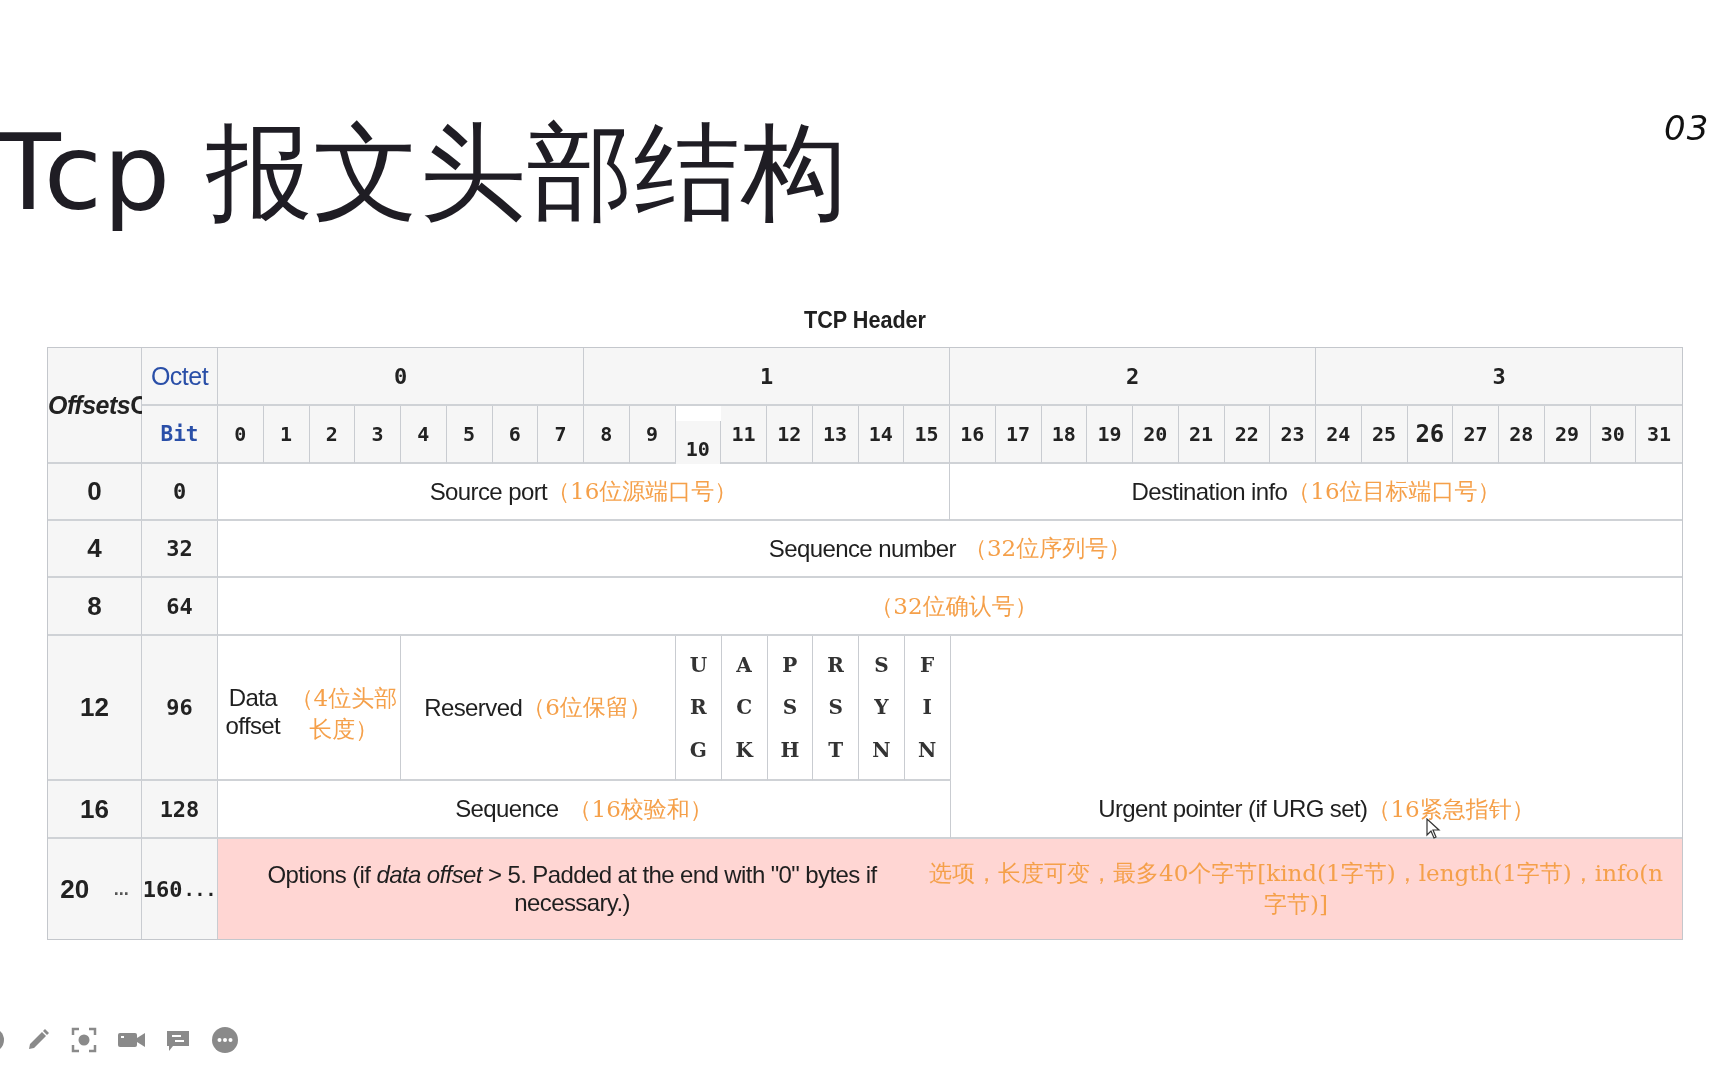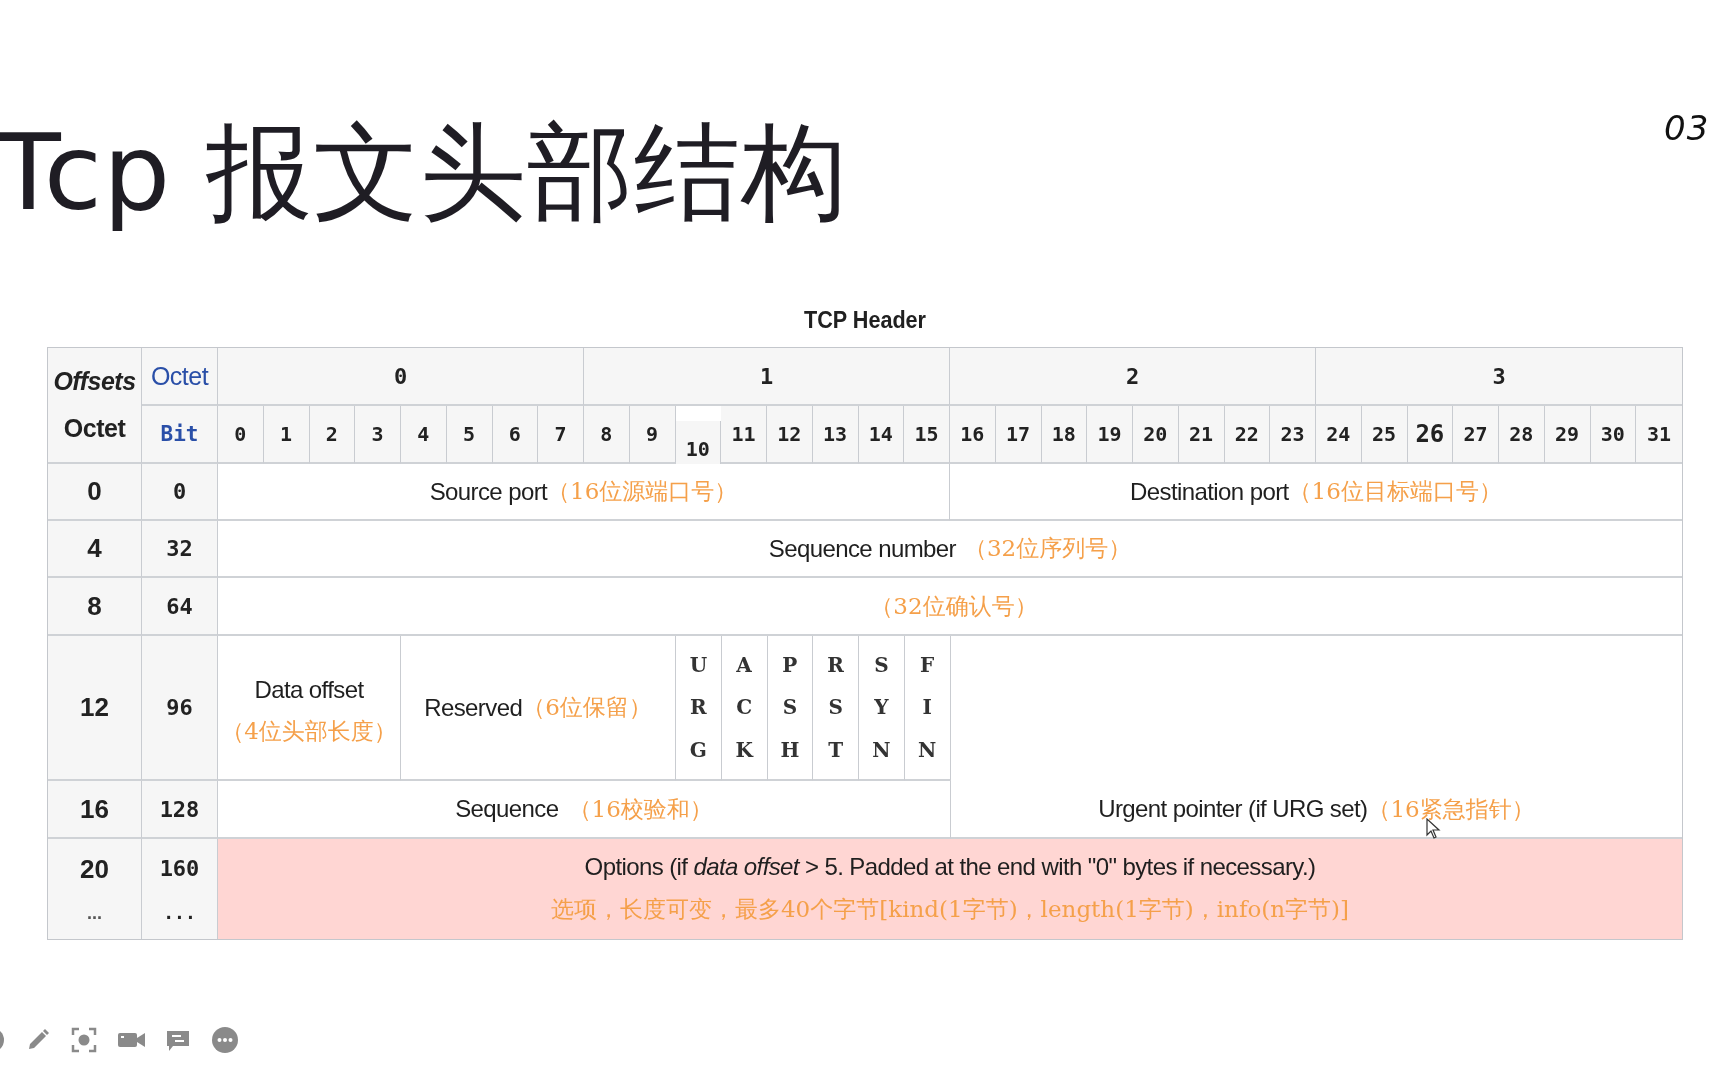--- a/index.html
+++ b/index.html
@@ -18,21 +18,21 @@
   .hdr { background:#f6f6f6; }
   .body-cell { background:#ffffff; }
   .opt { background:#ffd6d3; }
   .mono { font-family:"DejaVu Sans Mono", monospace; font-weight:bold; font-size:22px; color:#222; }
   .numbold { font-family:"Liberation Sans", sans-serif; font-weight:bold; font-size:26px; color:#222; }
   .blue { color:#2a4fa8; }
   .txt { font-size:24px; color:#1f1f1f; letter-spacing:-0.6px; }
   .cn { color:#f5a04a; font-size:23px; font-family:"DejaVu Serif", serif; }
   .flag { flex-direction:column; justify-content:space-around; padding:8px 0; font-family:"DejaVu Serif", serif;
           font-weight:bold; font-size:20px; color:#333; }
-  .stack { flex-direction:column; }
+  .stack { }
   .icons { position:absolute; top:1026px; left:0; height:30px; }
   .ic { position:absolute; top:0; width:28px; height:28px; color:#8a8a8a; }
   .cursor { position:absolute; left:1426px; top:818px; }
 </style>
 </head>
 <body>
 
 <div class="title">Tcp 报文头部结构</div>
 <div class="pagenum">03</div>
 
@@ -165,21 +165,21 @@
       <span class="numbold">0</span>
     </div>
   <div class="cell hdr" style="left:94px;top:116px;width:76px;height:57px;">
       <span class="mono">0</span>
     </div>
   <div class="cell body-cell" style="left:170px;top:116px;width:732px;height:57px;">
     <span class="txt">Source port</span>
       <span class="cn">（16位源端口号）</span>
   </div>
   <div class="cell body-cell" style="left:902px;top:116px;width:732px;height:57px;border-right:none;">
-    <span class="txt">Destination port</span>
+    <span class="txt">Destination info</span>
       <span class="cn">（16位目标端口号）</span>
   </div>
 
   <div class="cell hdr" style="left:0;top:173px;width:94px;height:57px;">
       <span class="numbold">4</span>
     </div>
   <div class="cell hdr" style="left:94px;top:173px;width:76px;height:57px;">
       <span class="mono">32</span>
     </div>
   <div class="cell body-cell" style="left:170px;top:173px;width:1464px;height:57px;border-right:none;">
@@ -258,21 +258,21 @@
   </div>
 
   <div class="cell hdr stack" style="left:0;top:491px;width:94px;height:100px;border-bottom:none;justify-content:space-around;padding:6px 0;">
     <span class="numbold">20</span>
     <span class="numbold" style="font-size:18px;color:#555">...</span>
   </div>
   <div class="cell hdr stack" style="left:94px;top:491px;width:76px;height:100px;border-bottom:none;justify-content:space-around;padding:6px 0;">
     <span class="mono">160</span>
     <span class="mono" style="font-size:18px">...</span>
   </div>
-  <div class="cell opt stack" style="left:170px;top:491px;width:1464px;height:100px;border-right:none;border-bottom:none;justify-content:space-around;padding:8px 0;">
+  <div class="cell opt stack" style="left:170px;top:491px;width:1464px;height:100px;border-right:none;border-bottom:none;justify-content:space-around;padding:8px 8px;">
     <span class="txt" id="opt-name">Options (if <i>data offset</i> &gt; 5. Padded at the end with "0" bytes if necessary.)</span>
     <span class="cn">选项，长度可变，最多40个字节[kind(1字节)，length(1字节)，info(n字节)]</span>
   </div>
 </div>
 
 <svg class="cursor" width="16" height="22" viewBox="0 0 16 22">
   <path d="M1 1 L1 17 L5 13 L8 20 L10 19 L7 12 L13 12 Z" fill="#fff" stroke="#333" stroke-width="1.2"></path>
 </svg>
 
 <div class="icons">

